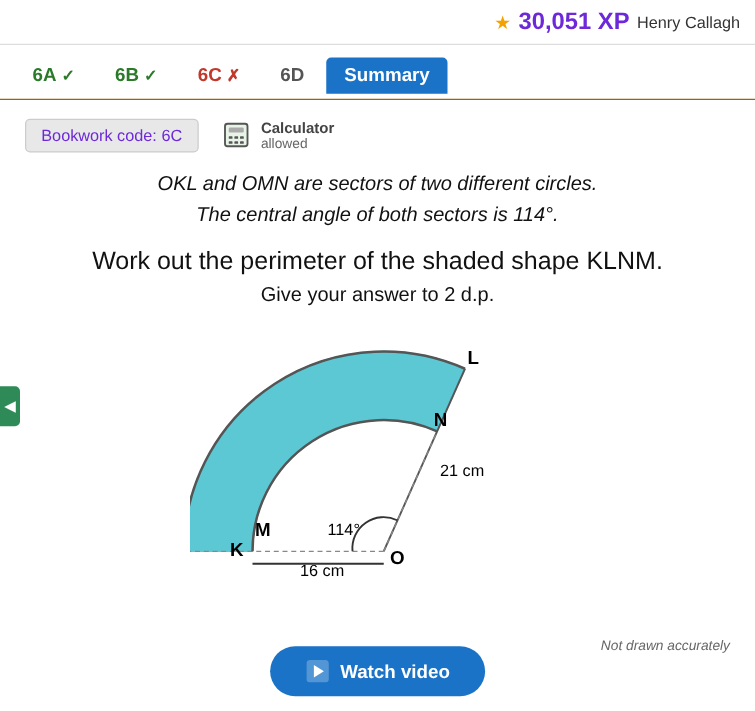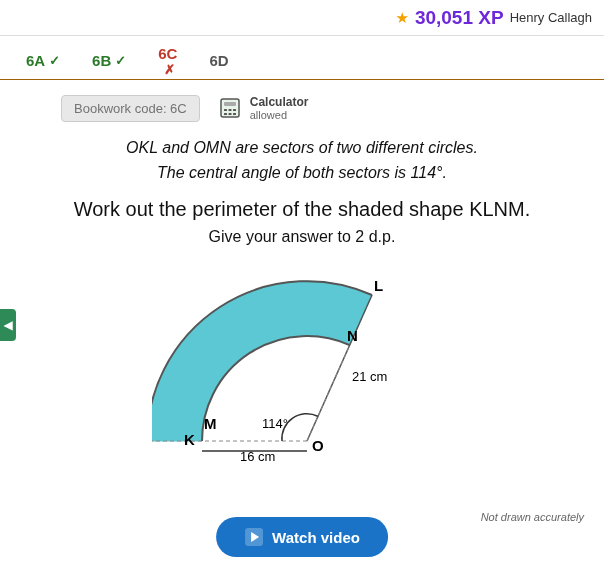--- a/index.html
+++ b/index.html
@@ -41,21 +41,20 @@
       cursor: pointer;
       border-radius: 4px 4px 0 0;
       margin-right: 4px;
       color: #555;
     }
     .tab.done {
       color: #2a7a2a;
     }
     .tab.wrong {
       color: #c0392b;
-      flex-direction: column;
     }
     .tab.active {
       background: #1a73c7;
       color: #fff;
     }
     .tab-check {
       margin-left: 4px;
       font-size: 13px;
     }
 
@@ -73,23 +72,22 @@
       display: flex;
       align-items: center;
       margin-bottom: 14px;
     }
     .bookwork-badge {
       background: #e8e8e8;
       border: 1px solid #ccc;
       border-radius: 4px;
       padding: 5px 12px;
       font-size: 13px;
-      color: #737373;
+      color: #6d28d9;
       margin-right: 16px;
-      margin-left: 41px;
     }
     .calculator-info {
       display: flex;
       align-items: center;
       font-size: 12px;
       color: #444;
     }
     .calc-icon {
       width: 28px;
       height: 28px;
@@ -189,20 +187,23 @@
   <div class="tab done">
     <span>6B</span>
     <span class="tab-check">✓</span>
   </div>
   <div class="tab wrong">
     <span>6C</span>
     <span class="tab-check">✗</span>
   </div>
   <div class="tab">
     <span>6D</span>
+  </div>
+  <div class="tab active">
+    <span>Summary</span>
   </div>
 </div>
 
 <div class="main-content">
 
   <div class="left-arrow">
     <span style="color:white; font-size:12px;">◀</span>
   </div>
 
   <div class="bookwork-row">

